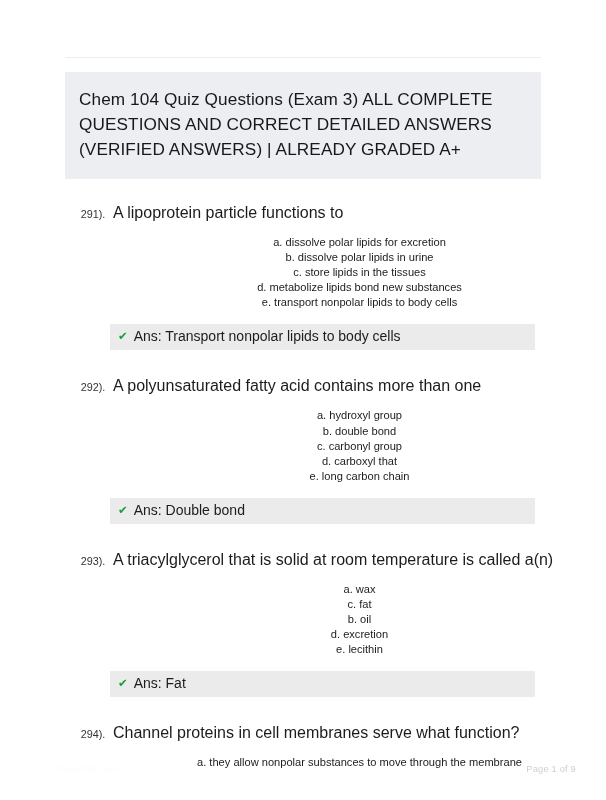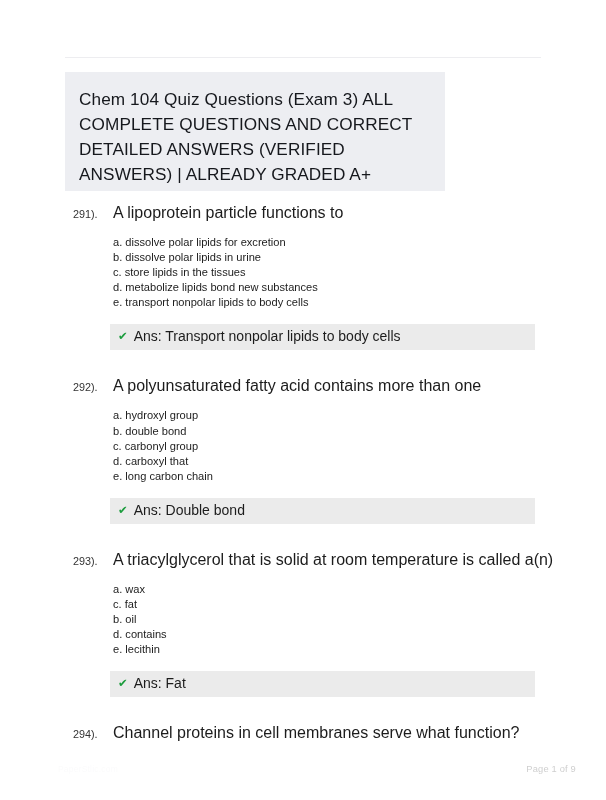--- a/index.html
+++ b/index.html
@@ -32,24 +32,24 @@
     width: 476px;
     height: 1px;
     background: #ededf0;
   }
 
   
   .title-banner {
     position: absolute;
     left: 65px;
     top: 72px;
-    width: 380px;
+    width: 476px;
     box-sizing: border-box;
     background: #edeef2;
-    padding: 15px 18px 4px 14px;
+    padding: 15px 18px 17px 14px;
   }
   .title-banner .title-text {
     font-size: 17.2px;
     line-height: 25px;
     color: #16181d;
     letter-spacing: 0.1px;
     font-weight: 400;
     white-space: pre-line;
   }
 
@@ -58,20 +58,21 @@
     position: absolute;
     left: 0;
     top: 205px;
     width: 606px;
   }
 
   .question-block {
     position: relative;
     padding: 0 0 0 0;
     margin-bottom: 0;
+    text-align: center;
   }
 
   .q-head {
     display: flex;
     align-items: baseline;
     padding-left: 73px;
   }
   .q-num {
     width: 40px;
     flex: 0 0 40px;
@@ -202,35 +203,38 @@
 
     <div class="question-block">
       <div class="q-head">
         <span class="q-num">293).</span>
         <span class="q-text">A triacylglycerol that is solid at room temperature is called a(n)</span>
       </div>
       <div class="q-options">
         <div class="opt">a. wax</div>
         <div class="opt">c. fat</div>
         <div class="opt">b. oil</div>
-        <div class="opt">d. contains</div>
+        <div class="opt">d. excretion</div>
         <div class="opt">e. lecithin</div>
       </div>
       <div class="answer-bar">
         <span class="check">✔</span>
         <span class="ans-text">Ans: Fat</span>
       </div>
     </div>
 
     <div class="gap-after-block"></div>
 
     <div class="question-block">
       <div class="q-head">
         <span class="q-num">294).</span>
         <span class="q-text">Channel proteins in cell membranes serve what function?</span>
+      </div>
+      <div class="q-options">
+        <div class="opt">a. they allow nonpolar substances to move through the membrane</div>
       </div>
     </div>
 
   </div>
 
   <div class="footer">
     <div class="watermark">PaperStlic.com</div>
     <div class="page-num">Page 1 of 9</div>
   </div>
 

